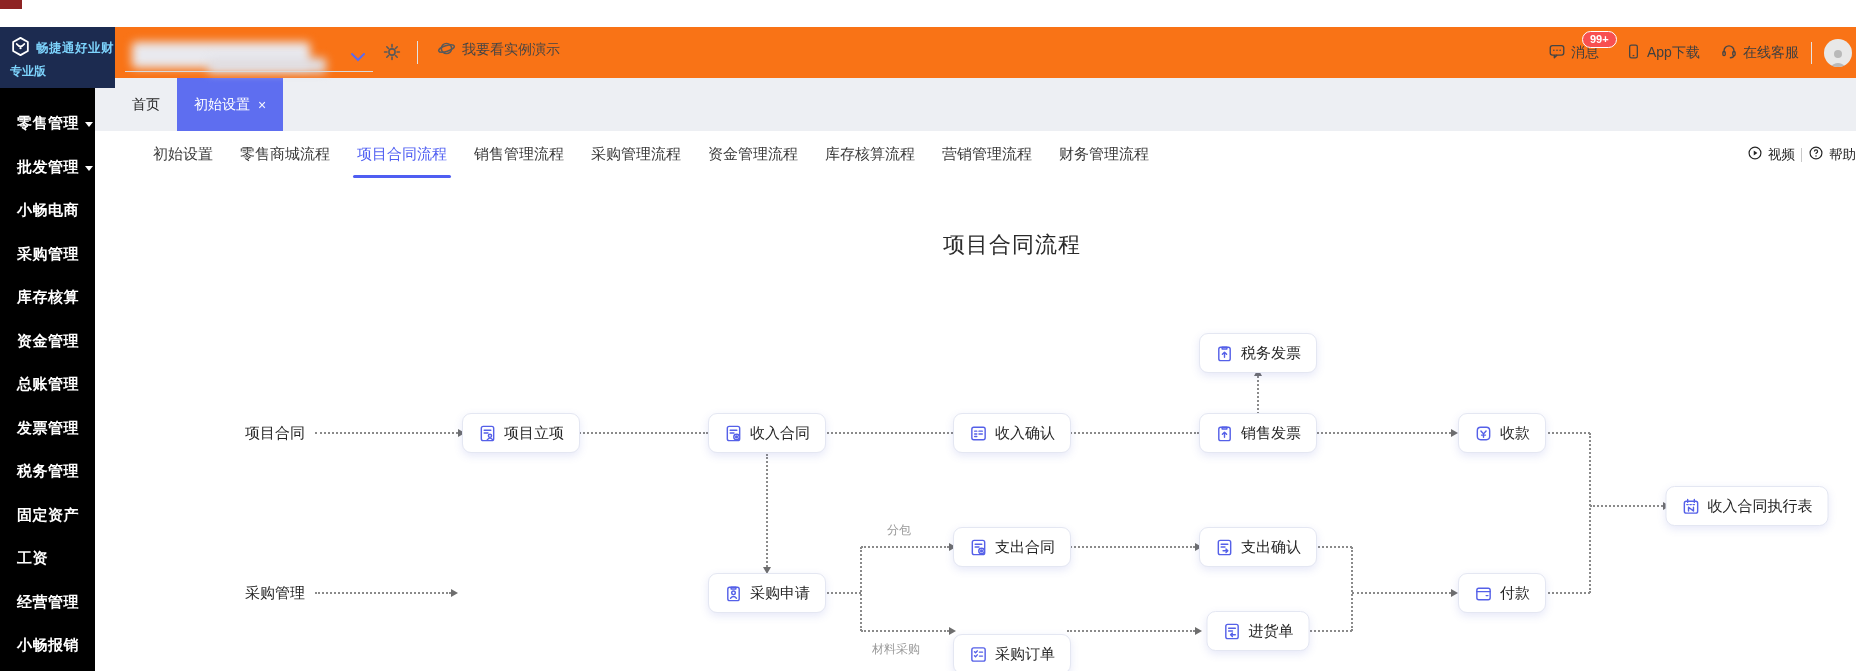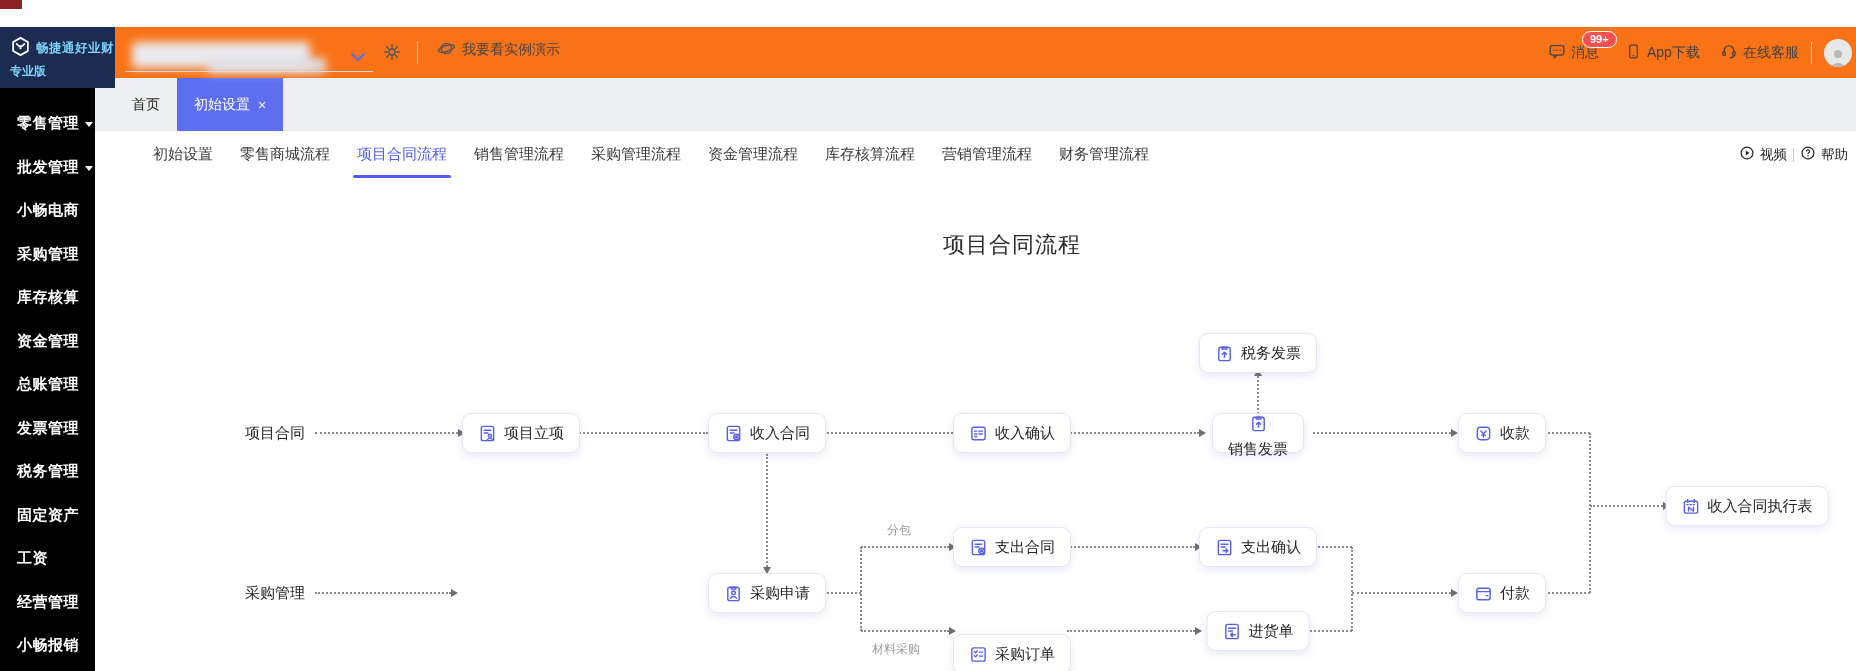--- a/index.html
+++ b/index.html
@@ -39,21 +39,21 @@
              font-size:14px;color:#262626;cursor:pointer;}
   .wtab-active{position:absolute;left:82px;top:0;width:106px;height:53px;background:#5e6ef0;color:#fff;display:flex;
                align-items:center;justify-content:center;gap:8px;font-size:14px;cursor:pointer;}
   .wtab-close{font-size:14px;line-height:14px;cursor:pointer;opacity:.95;}
   
   .contentbar{position:absolute;left:95px;top:131px;width:1761px;height:47px;background:#fff;z-index:3;display:flex;align-items:stretch;}
   .ctabs{display:flex;padding-left:58px;}
   .ctab{position:relative;display:flex;align-items:center;margin-right:27px;font-size:15px;color:#3a3a3a;cursor:pointer;white-space:nowrap;}
   .ctab.active{color:#4f5ef2;}
   .ctab.active::after{content:"";position:absolute;left:-4px;right:-4px;bottom:0;height:3px;background:#4f5ef2;border-radius:2px;}
-  .cright{position:absolute;right:8px;top:0;height:47px;display:flex;align-items:center;gap:3px;font-size:13.5px;color:#262626;text-align:right;}
+  .cright{position:absolute;right:0;top:0;height:47px;display:flex;align-items:center;gap:3px;font-size:13.5px;color:#262626;text-align:right;}
   .cdiv{width:1px;height:14px;background:#c9c9c9;margin:0 3px;}
   
   .canvas{position:absolute;left:95px;top:178px;width:1761px;height:493px;background:#fff;z-index:2;}
   .flow-title{position:absolute;left:917px;top:52px;transform:translateX(-50%);font-size:22px;color:#2b2b2b;font-weight:500;letter-spacing:1px;}
   .row-label{position:absolute;transform:translateY(-50%);font-size:15px;color:#262626;font-weight:500;white-space:nowrap;}
   .branch-label{position:absolute;transform:translate(-50%,-50%);font-size:12px;color:#999;white-space:nowrap;}
   .node{position:absolute;transform:translate(-50%,-50%);display:flex;align-items:center;gap:7px;height:38px;padding:0 15px;
         background:#fff;border:1px solid #e4e7f2;border-radius:9px;box-shadow:0 3px 9px rgba(88,100,210,.15);
         font-size:15px;color:#262626;font-weight:500;white-space:nowrap;z-index:3;cursor:pointer;}
   .node .nic{width:19px;height:19px;display:inline-flex;}
@@ -313,21 +313,21 @@
       </div>
       <div class="node" style="left: 917px; top: 255px;">
         <span class="nic">
           <svg viewBox="0 0 20 20" width="19" height="19" fill="none" stroke="#5560e8" stroke-width="1.5" stroke-linecap="round" stroke-linejoin="round">
             <rect x="3" y="3.5" width="14" height="13" rx="2"></rect>
             <path d="M6 7.5h2.2M10.5 7.5h3.5M6 10.5h2.2M10.5 10.5h3.5M6 13.2h2.2"></path>
           </svg>
         </span>
         <span>收入确认</span>
       </div>
-      <div class="node" style="left: 1163px; top: 255px; flex-direction: column;">
+      <div class="node" style="left: 1163px; top: 255px;">
         <span class="nic">
           <svg viewBox="0 0 20 20" width="19" height="19" fill="none" stroke="#5560e8" stroke-width="1.5" stroke-linecap="round" stroke-linejoin="round">
             <rect x="4" y="3.5" width="12" height="14" rx="2"></rect>
             <path d="M7.5 3.5h5v1.8h-5z" fill="#fff"></path>
             <path d="M10 14V9M7.8 10.8L10 8.6l2.2 2.2"></path>
           </svg>
         </span>
         <span>销售发票</span>
       </div>
       <div class="node" style="left: 1407px; top: 255px;">

